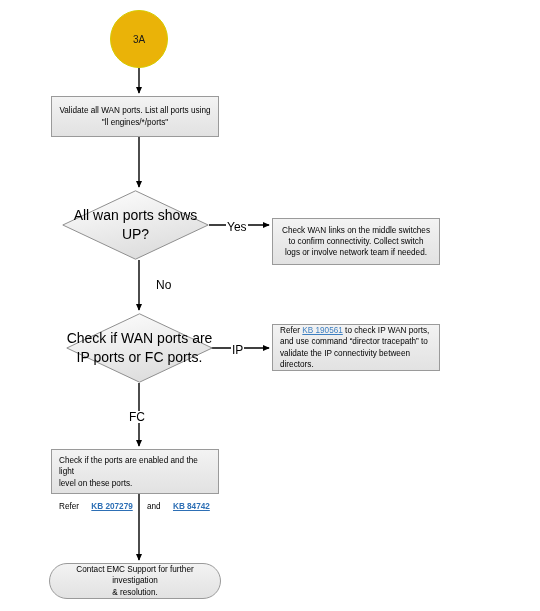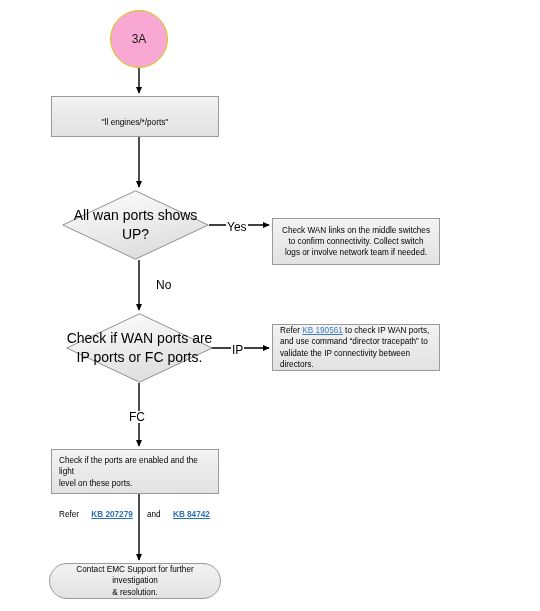--- a/index.html
+++ b/index.html
@@ -31,23 +31,23 @@
     color: #000000;
   }
 
   
   #start-circle {
     left: 110px;
     top: 10px;
     width: 58px;
     height: 58px;
     border-radius: 50%;
-    background: #f9a8d4;
+    background: #eab308;
     border: 1px solid #d6cc00;
-    font-size: 12px;
+    font-size: 10px;
     color: #1a1a1a;
   }
 
   
   .process-box {
     background: linear-gradient(to bottom, #f3f3f3 0%, #e9e9e9 55%, #e2e2e2 100%);
     border: 1px solid #9a9a9a;
     font-size: 8.2px;
     line-height: 1.38;
     padding: 5px 7px;
@@ -150,21 +150,21 @@
     text-decoration: underline;
     cursor: pointer;
   }
   .kb-link-strong {
     color: #2d6fb5;
     text-decoration: underline;
     font-weight: bold;
     cursor: pointer;
   }
   .link-row {
-    margin-top: 20px;
+    margin-top: 12px;
     display: block;
   }
   .link-row .word {
     color: #000000;
   }
   .pad-l { padding-left: 10px; }
   .pad-r { padding-right: 12px; }
 </style>
 </head>
 <body>
@@ -190,21 +190,21 @@
 
   <line x1="139" y1="494" x2="139" y2="560" stroke="#000000" stroke-width="1.4" marker-end="url(#arrowhead)"></line>
 </svg>
 
 <div class="node" id="start-circle">
   <span>3A</span>
 </div>
 
 <div class="node process-box" id="validate-ports-box">
   <div>
-    <br>
+    <span>Validate all WAN ports. List all ports using</span><br>
     <span>"ll engines/*/ports"</span>
   </div>
 </div>
 
 <div class="decision-wrap" id="decision-ports-up">
   <svg width="147" height="70" viewBox="0 0 147 70" xmlns="http://www.w3.org/2000/svg">
     <defs>
       <linearGradient id="diamondGrad1" x1="0" y1="0" x2="0.45" y2="1">
         <stop offset="0%" stop-color="#ffffff"></stop>
         <stop offset="100%" stop-color="#dedede"></stop>

